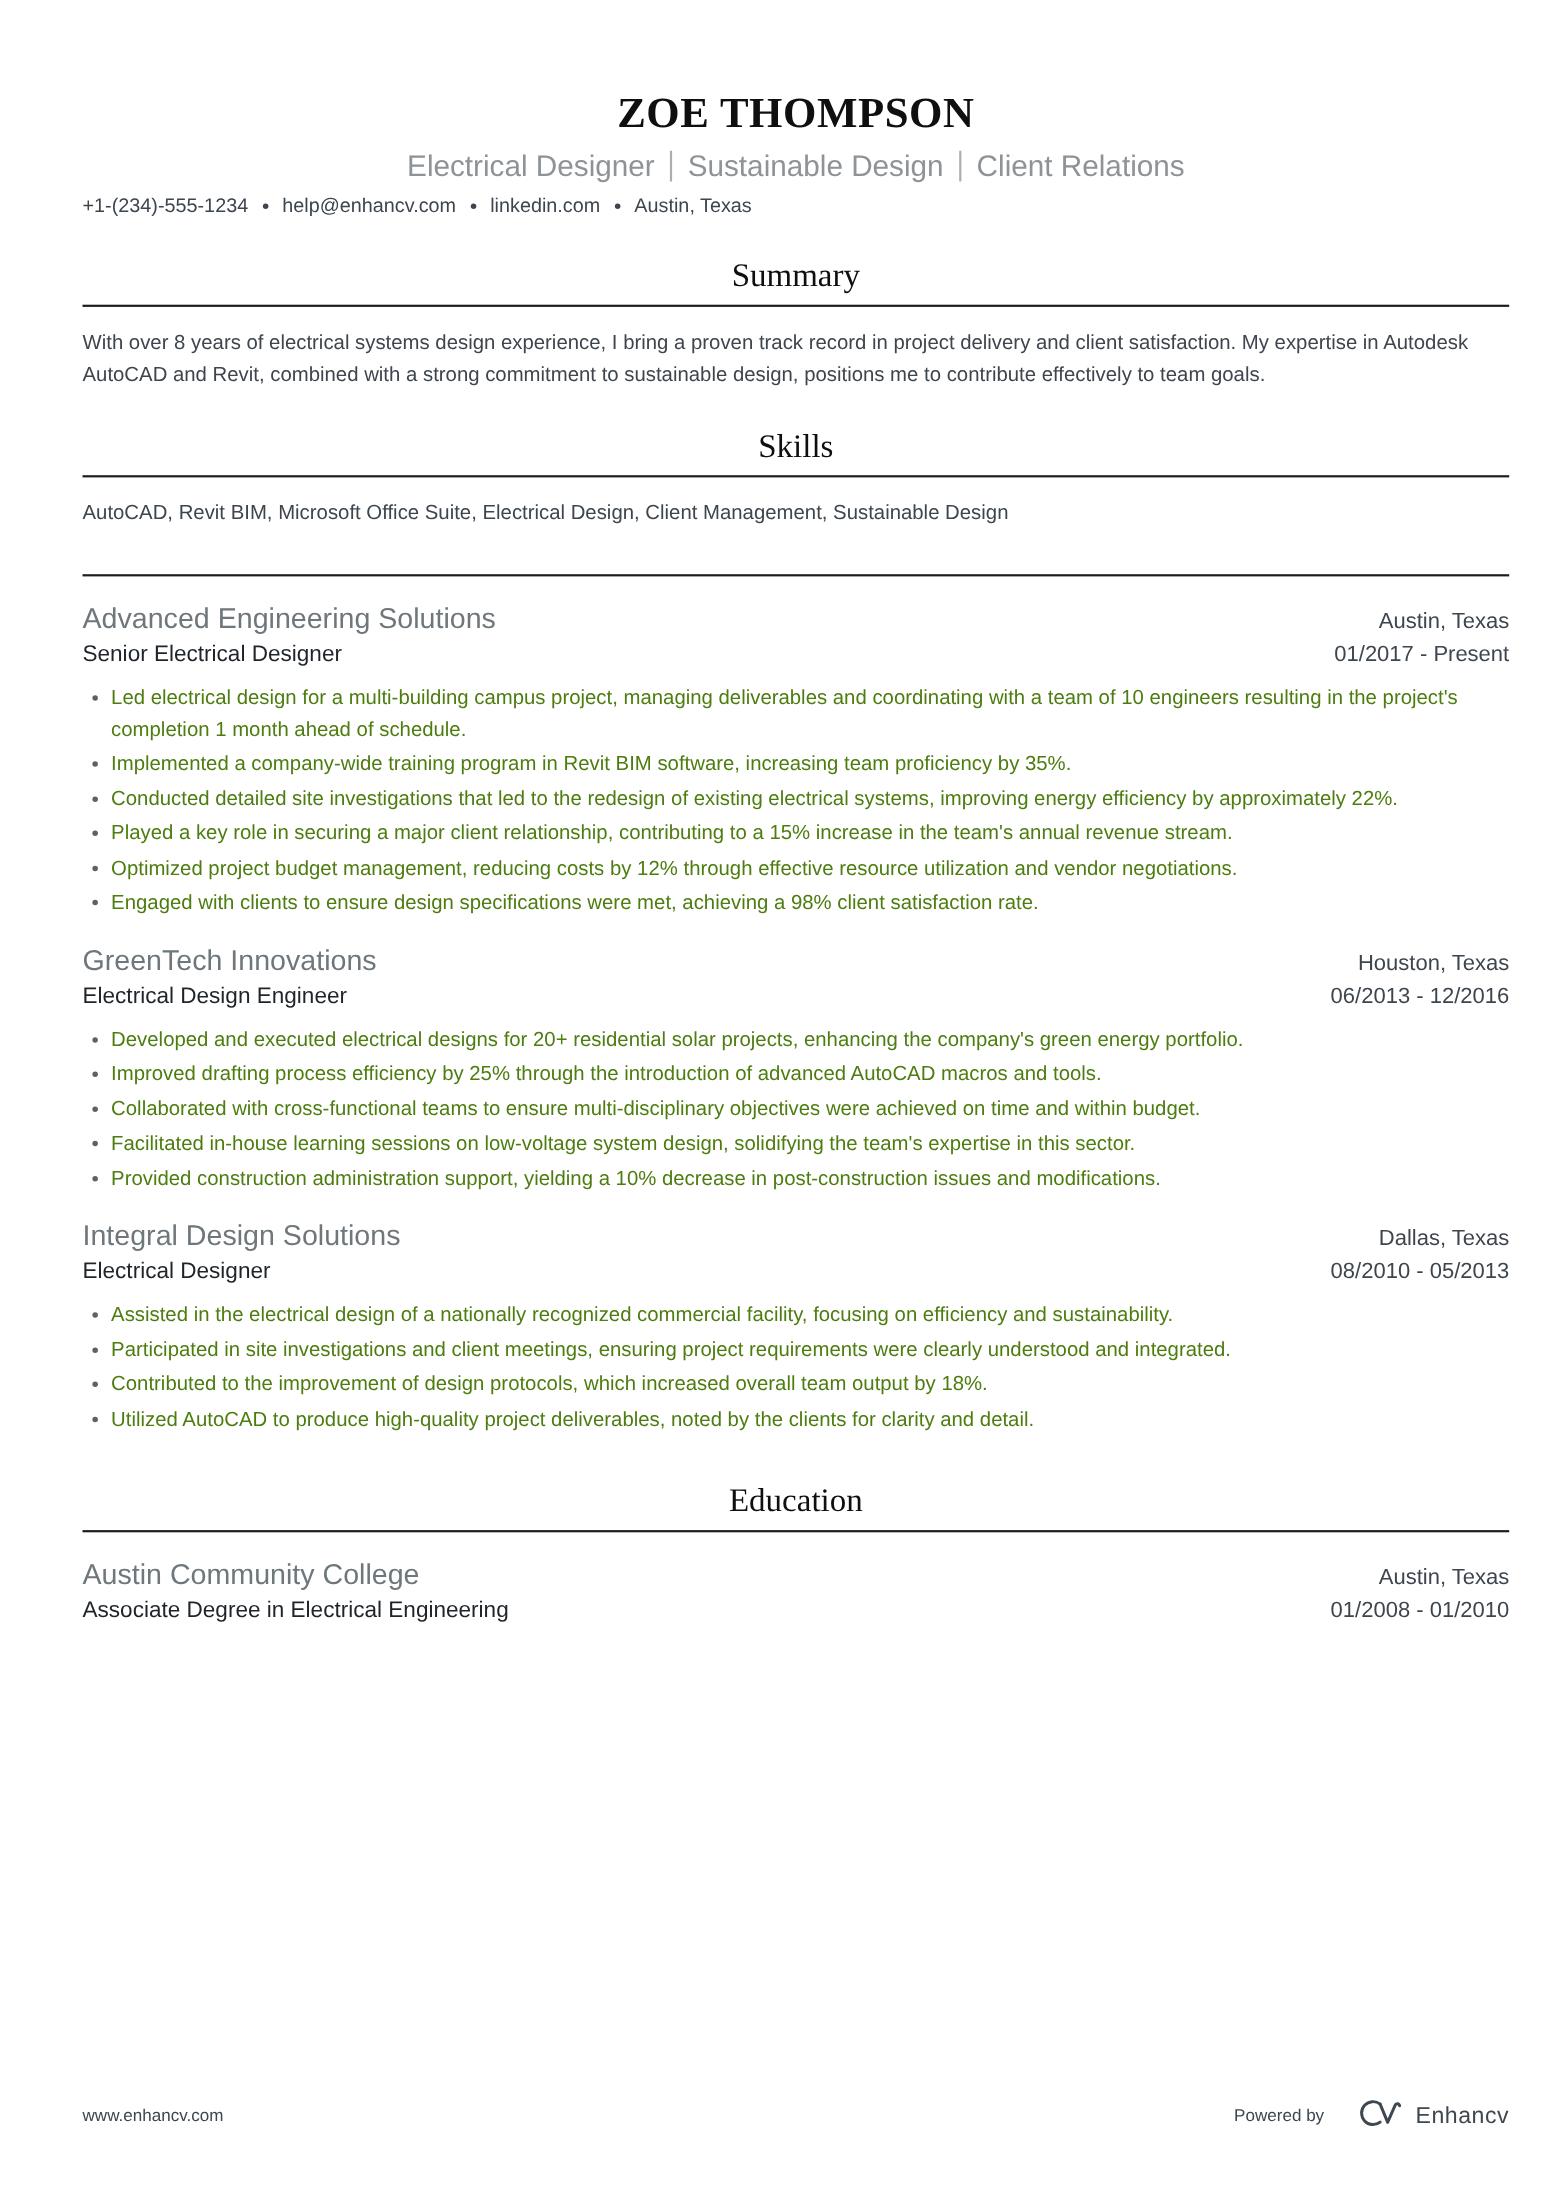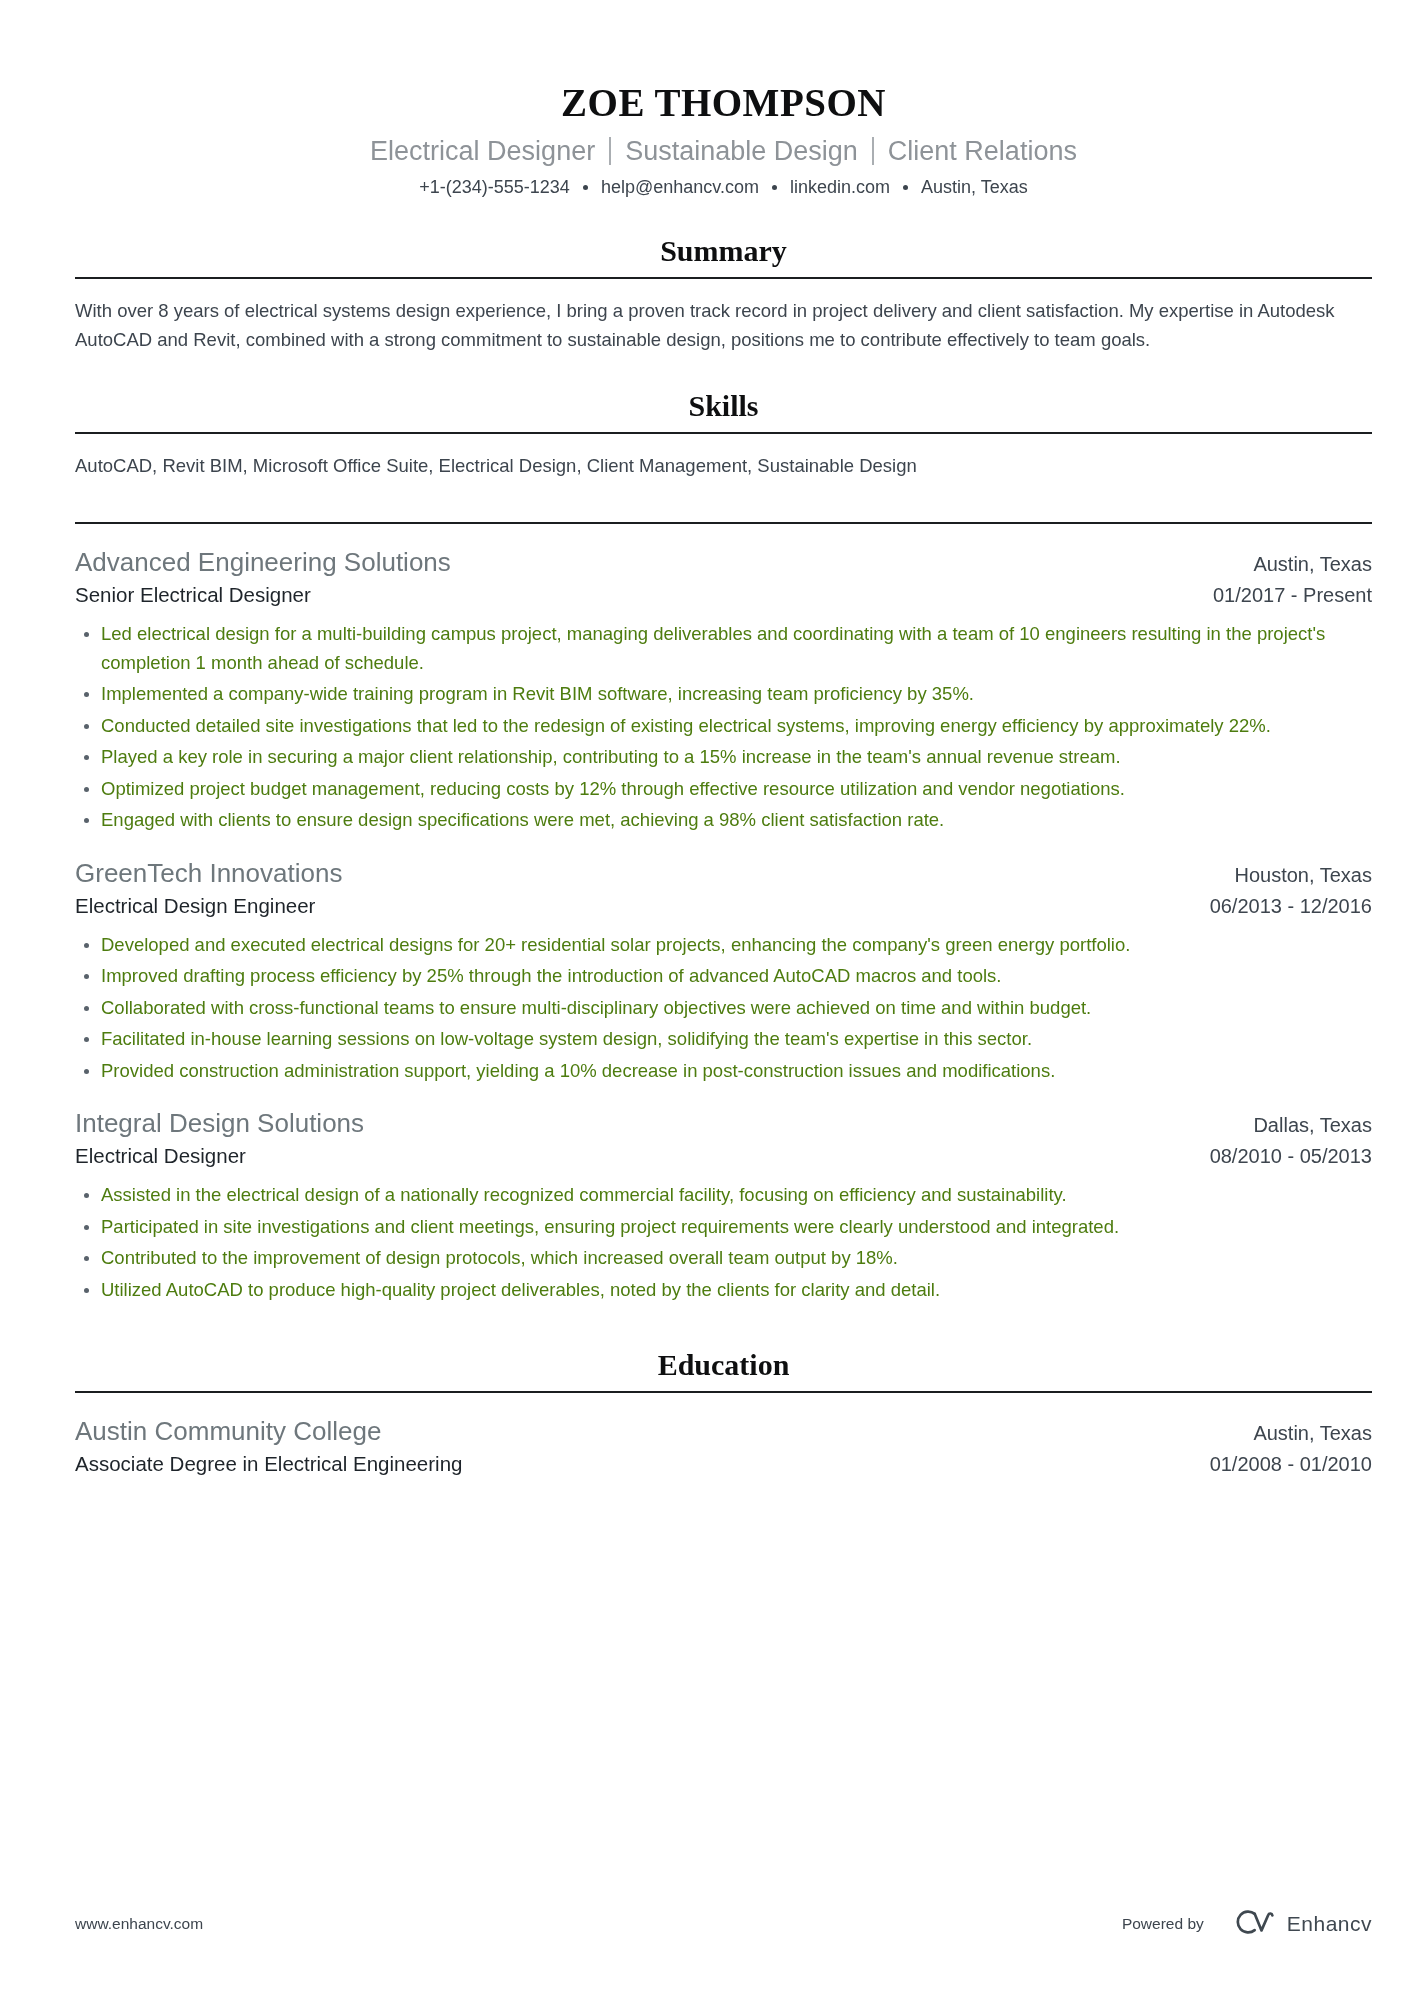--- a/index.html
+++ b/index.html
@@ -42,36 +42,35 @@
     height: 28px;
     background: #aaaeb2;
     margin: 0 14px;
   }
   .hdr-contact {
     margin-top: 7px;
     font-size: 18px;
     line-height: 24px;
     color: #3d454e;
     display: flex;
-    justify-content: center;
     align-items: center;
   }
   .dot-sep {
     display: inline-block;
     width: 5px;
     height: 5px;
     border-radius: 50%;
     background: #3d454e;
     margin: 0 13px;
   }
 
   
   .section-title {
     font-family: "Liberation Serif", serif;
-    font-weight: 700;
+    font-weight: 400;
     font-size: 30px;
     line-height: 36px;
     color: #0e0f10;
     text-align: center;
   }
   .rule {
     height: 0;
     border-top: 2px solid #1b1e20;
     margin-top: 8px;
   }

